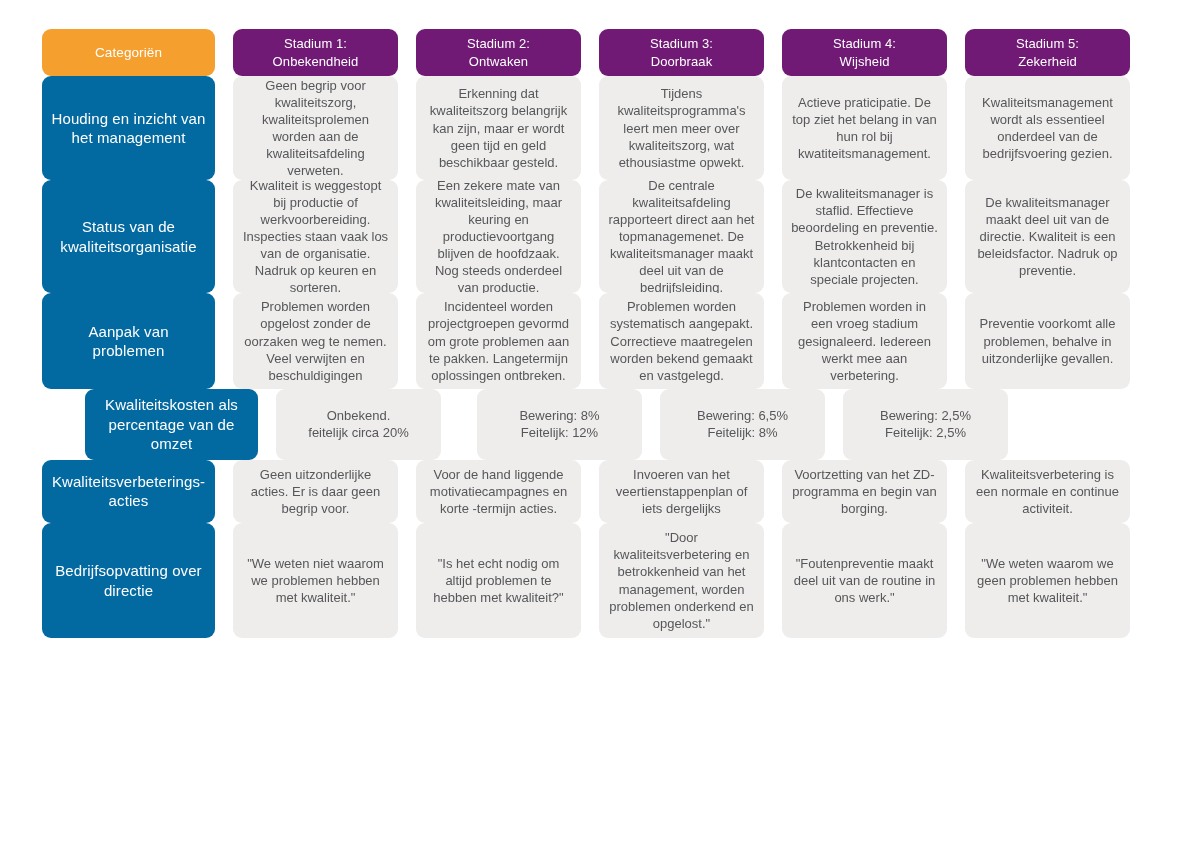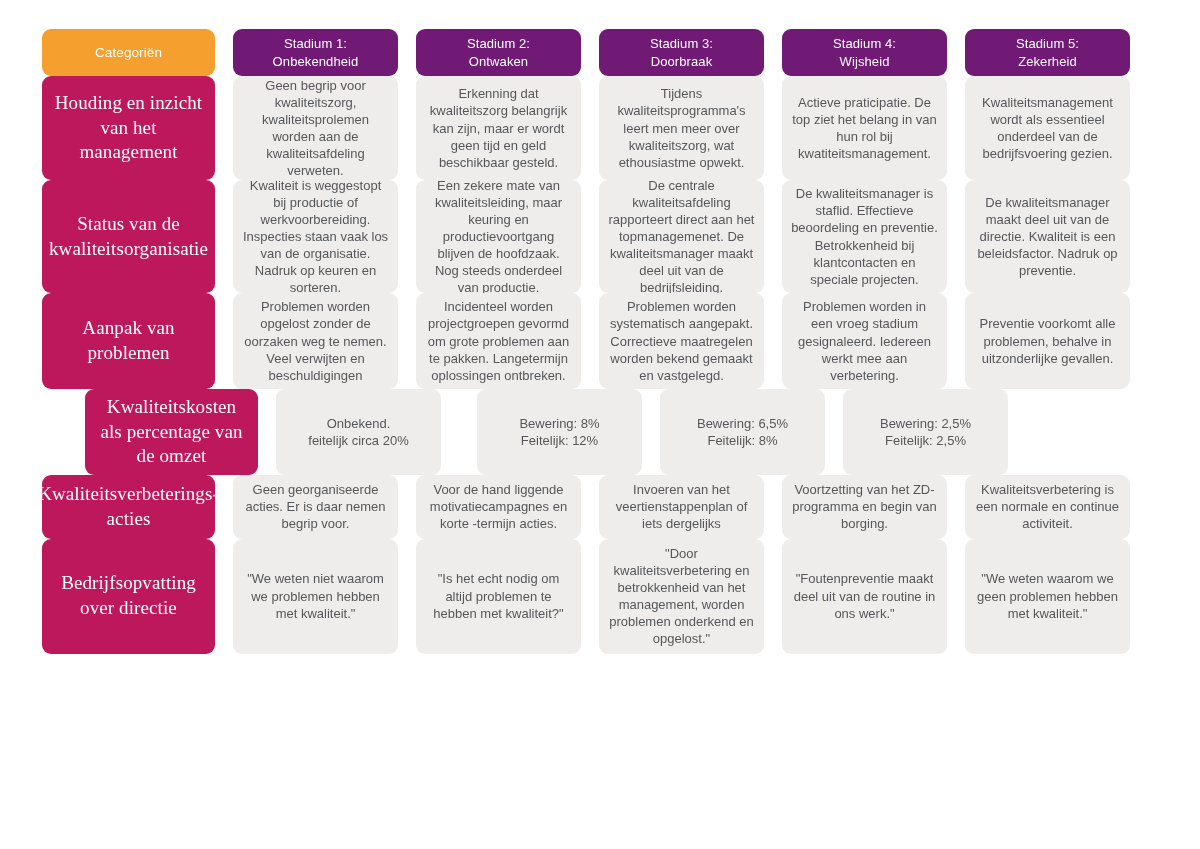--- a/index.html
+++ b/index.html
@@ -56,26 +56,25 @@
   .cell.header-stage {
     background: #701a75;
     color: #ffffff;
     font-size: 13px;
     line-height: 1.35;
     letter-spacing: .1px;
   }
 
   
   .cell.rowlabel {
-    background: #be185d;
+    background: #0369a1;
     color: #ffffff;
-    font-size: 19px;
+    font-size: 15px;
     line-height: 1.3;
     letter-spacing: .1px;
-    font-family: Liberation Serif, serif;
   }
   .cell.content {
     background: #EFEDEB;
     color: #55575A;
     font-size: 13px;
     line-height: 1.32;
     letter-spacing: 0;
   }
 
   .r0 { height: 104px; }
@@ -237,21 +236,21 @@
   </div>
 
   <div class="rowgap"></div>
 
   <div class="row r4">
     <div class="cell col-0 rowlabel">
       <span class="txt">Kwaliteitsverbeterings-acties</span>
     </div>
     <div class="gap"></div>
     <div class="cell col-x content">
-        <span class="txt">Geen georganiseerde acties. Er is daar nemen begrip voor.</span>
+        <span class="txt">Geen uitzonderlijke acties. Er is daar geen begrip voor.</span>
       </div>
     <div class="gap"></div>
     <div class="cell col-x content">
         <span class="txt">Voor de hand liggende motivatiecampagnes en korte -termijn acties.</span>
       </div>
     <div class="gap"></div>
     <div class="cell col-x content">
         <span class="txt">Invoeren van het veertienstappenplan of iets dergelijks</span>
       </div>
     <div class="gap"></div>

